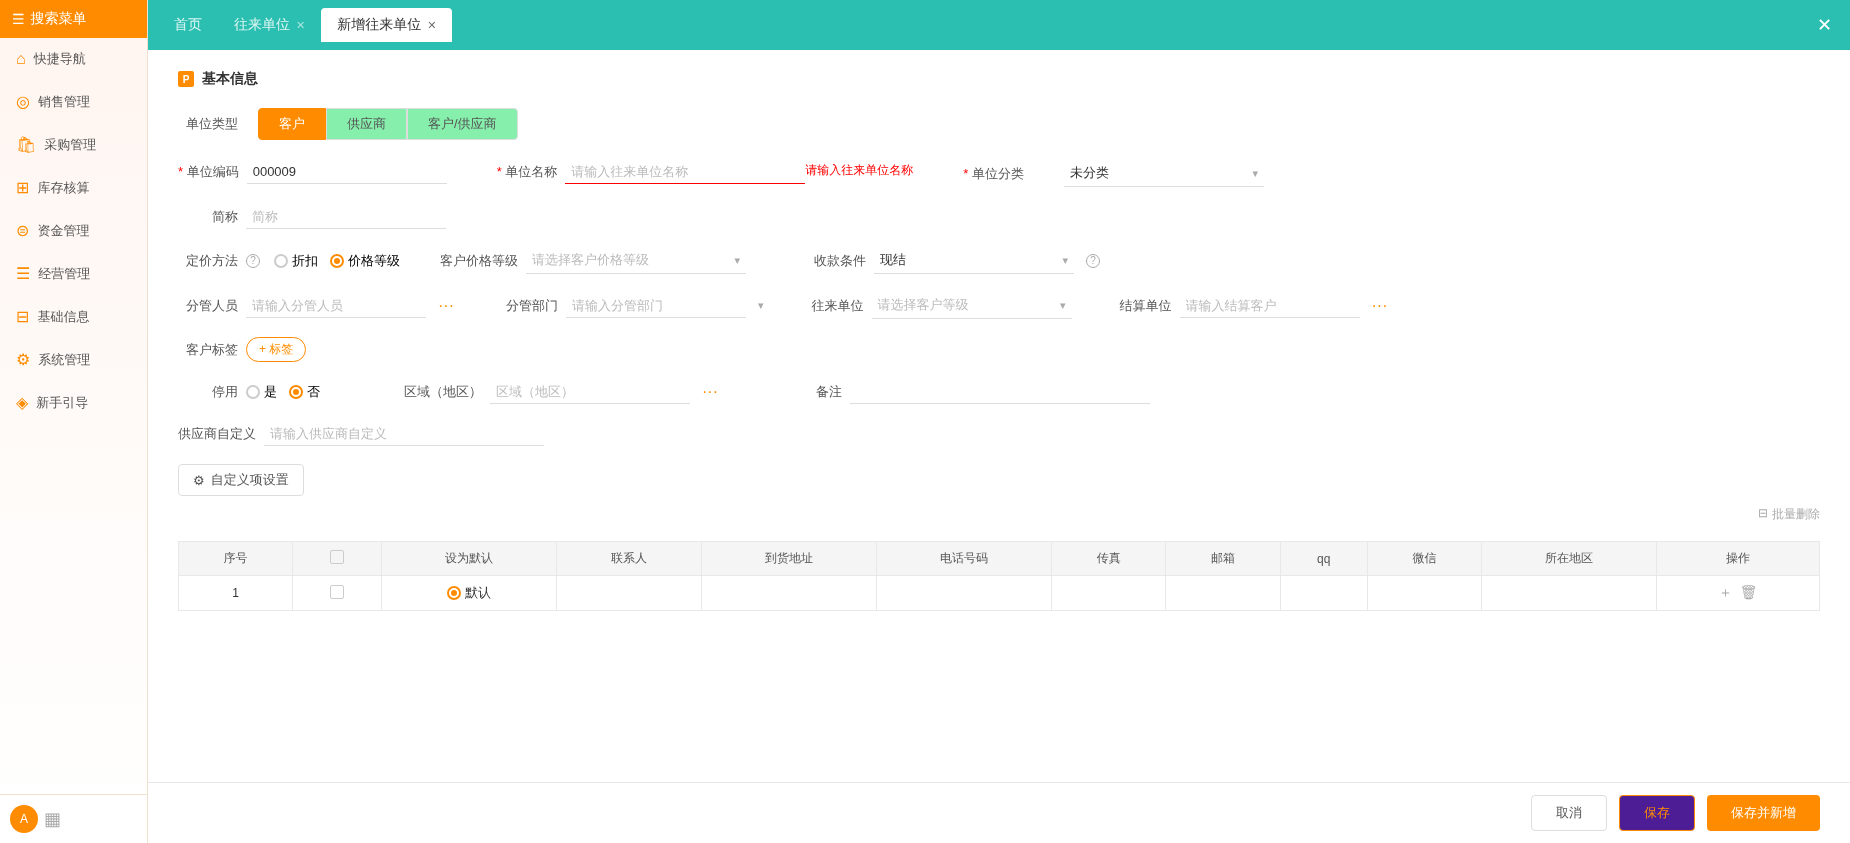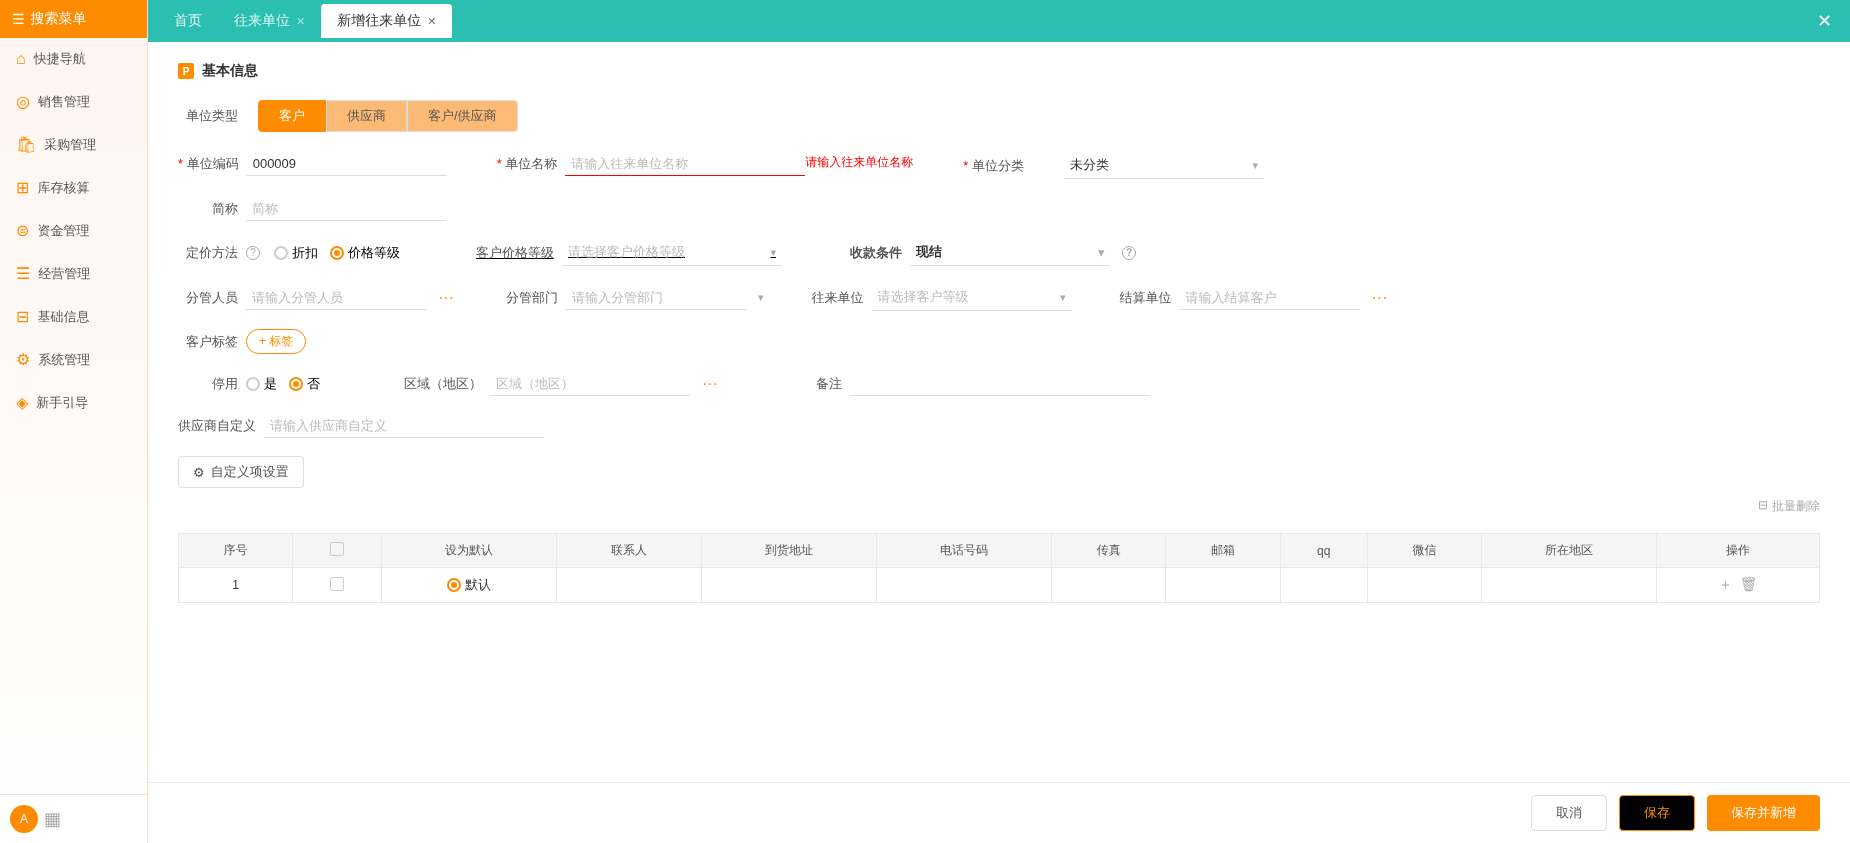--- a/index.html
+++ b/index.html
@@ -57,21 +57,21 @@
       flex-direction: column;
       overflow: hidden;
     }
 
     
     .tab-bar {
       background: #2abfb0;
       display: flex;
       align-items: center;
       padding: 0 10px;
-      height: 42px;
+      height: 50px;
       flex-shrink: 0;
     }
     .tab {
       padding: 8px 16px;
       color: rgba(255,255,255,0.85);
       cursor: pointer;
       font-size: 14px;
       display: flex;
       align-items: center;
       gap: 6px;
@@ -121,21 +121,21 @@
     }
 
     
     .type-btn-group {
       display: flex;
       gap: 0;
     }
     .type-btn {
       padding: 6px 20px;
       border: 1px solid #ddd;
-      background: #fdba74;
+      background: #86efac;
       cursor: pointer;
       font-size: 13px;
       color: #555;
     }
     .type-btn.active {
       background: #ff8c00;
       color: white;
       border-color: #ff8c00;
     }
     .type-btn:first-child { border-radius: 4px 0 0 4px; }
@@ -311,21 +311,21 @@
       border: 1px solid #ddd;
       background: white;
       color: #555;
       border-radius: 4px;
       cursor: pointer;
       font-size: 13px;
     }
     .btn-save {
       padding: 8px 24px;
       border: 1px solid #ff8c00;
-      background: #000000;
+      background: #4c1d95;
       color: #ff8c00;
       border-radius: 4px;
       cursor: pointer;
       font-size: 13px;
     }
     .btn-save-new {
       padding: 8px 24px;
       border: none;
       background: #ff8c00;
       color: white;
@@ -489,28 +489,28 @@
           <div class="radio-item">
             <div class="radio-circle"></div>
             <span>折扣</span>
           </div>
           <div class="radio-item">
             <div class="radio-circle checked"></div>
             <span>价格等级</span>
           </div>
         </div>
       </div>
-      <div class="form-field" style="margin-left:56px;text-decoration:underline;">
+      <div class="form-field" style="margin-left:20px;">
         <span class="form-label">客户价格等级</span>
         <div class="form-select" style="width:220px;">
           <span>请选择客户价格等级</span>
           <span class="select-arrow">▾</span>
         </div>
       </div>
-      <div class="form-field" style="margin-left:40px;font-weight:bold;">
+      <div class="form-field" style="margin-left:40px;">
         <span class="form-label">收款条件</span>
         <div class="form-select has-value" style="width:200px;">
           <span>现结</span>
           <span class="select-arrow">▾</span>
         </div>
         <span class="info-icon" style="margin-left:4px;">?</span>
       </div>
     </div>
 
     <div class="form-row" style="align-items:center;">

